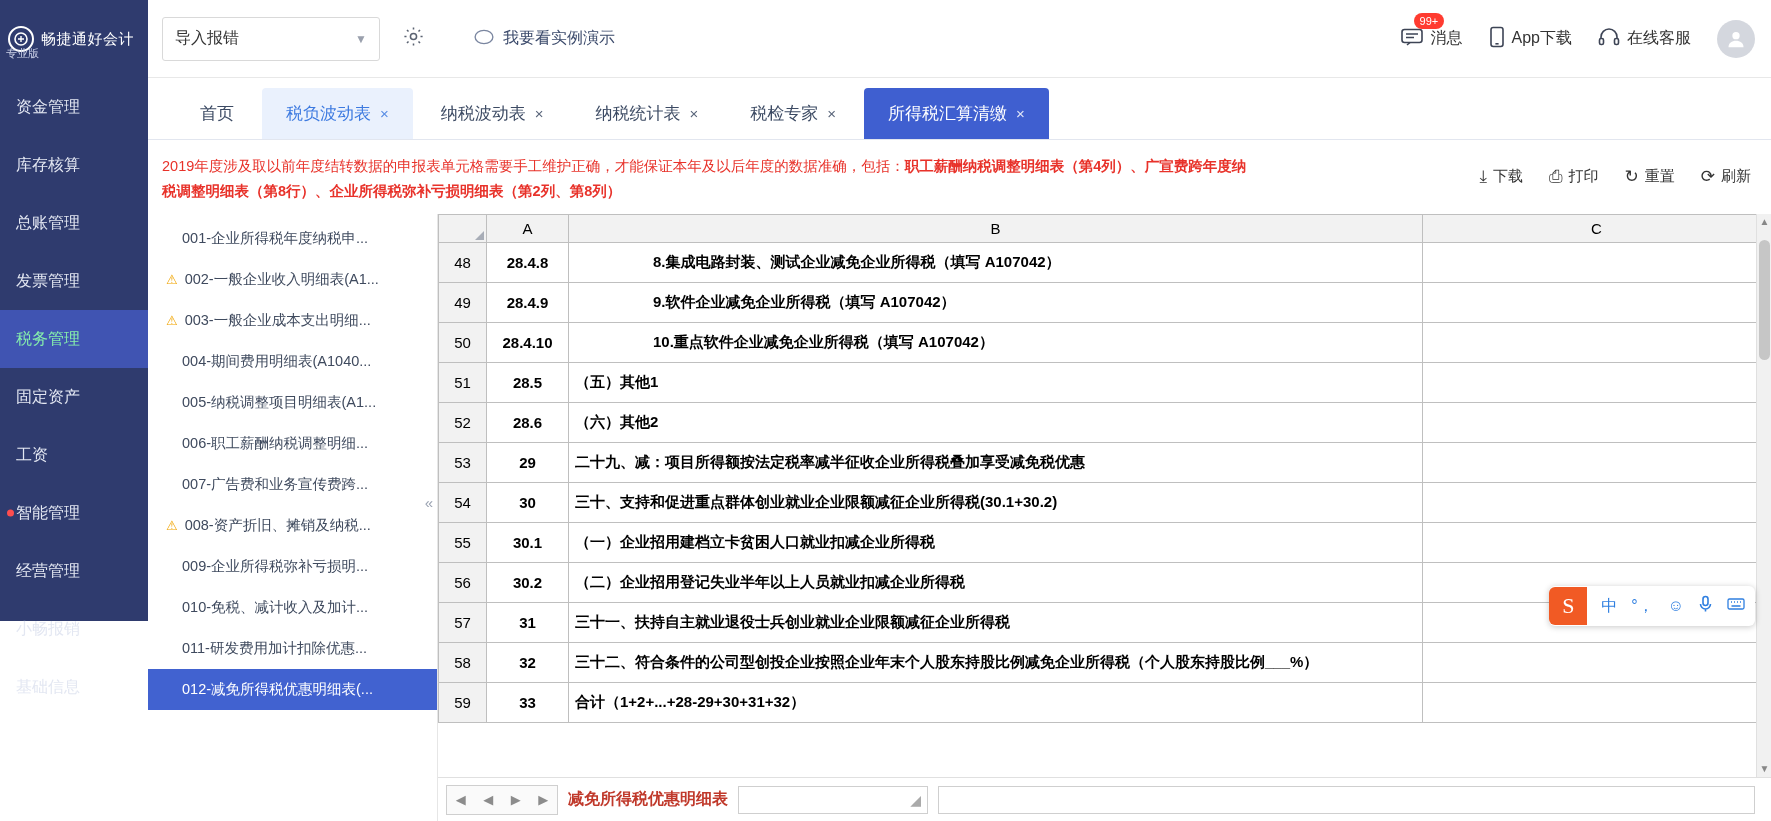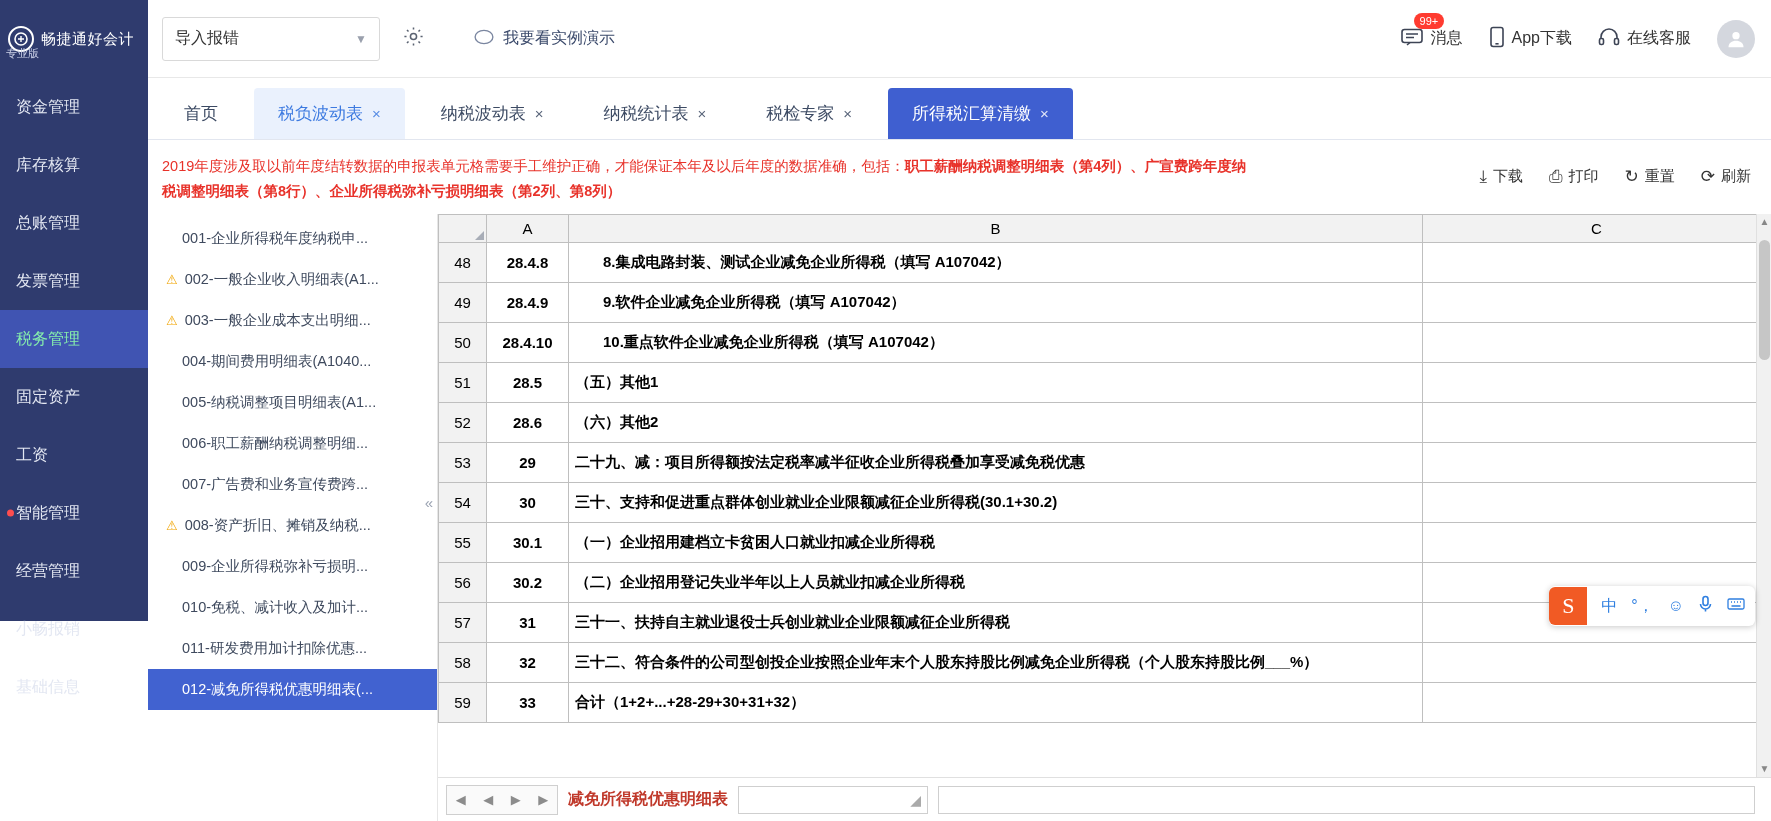--- a/index.html
+++ b/index.html
@@ -75,21 +75,21 @@
   }
   .avatar {
     width: 38px; height: 38px; border-radius: 50%; background: #d4d7de;
     display: flex; align-items: center; justify-content: center;
     color: #fff; font-size: 20px; cursor: pointer;
   }
 
   
   .tabrow {
     height: 62px; background: #fff; display: flex; align-items: flex-end;
-    padding-left: 12px; border-bottom: 1px solid #e2e6ef; gap: 12px;
+    padding-left: 28px; border-bottom: 1px solid #e2e6ef; gap: 4px;
   }
   .tab {
     height: 51px; display: flex; align-items: center; gap: 9px;
     padding: 0 24px; font-size: 17px; color: #3c4a63; cursor: pointer;
     border-radius: 4px 4px 0 0; white-space: nowrap;
   }
   .tab.light { background: #eaf1fd; color: #3d7ae0; }
   .tab.active { background: #3f5fd0; color: #fff; }
   .tab .x { font-size: 15px; opacity: .85; }
 
@@ -151,21 +151,21 @@
     position: absolute; right: 2px; bottom: 2px; width: 0; height: 0;
     border-left: 9px solid transparent; border-bottom: 9px solid #a8adb7;
   }
   .rowhdr {
     width: 48px; background: #f2f2f2; text-align: center; font-size: 14px;
     color: #333; height: 40px;
   }
   .cA { width: 82px; text-align: center; font-weight: bold; }
   .cB { padding: 4px 6px; font-weight: bold; }
   .cC { width: 348px; }
-  .indent1 { padding-left: 34px; }
+  .indent1 { padding-left: 84px; }
   .indent2 { }
 
   
   .sheet-foot {
     height: 44px; display: flex; align-items: center; gap: 10px;
     border-top: 1px solid #e0e0e0; padding-left: 8px; background: #fff;
   }
   .pager {
     width: 112px; height: 30px; border: 1px solid #cfcfcf; display: flex;
     align-items: center; justify-content: space-around; color: #8c8c8c;

